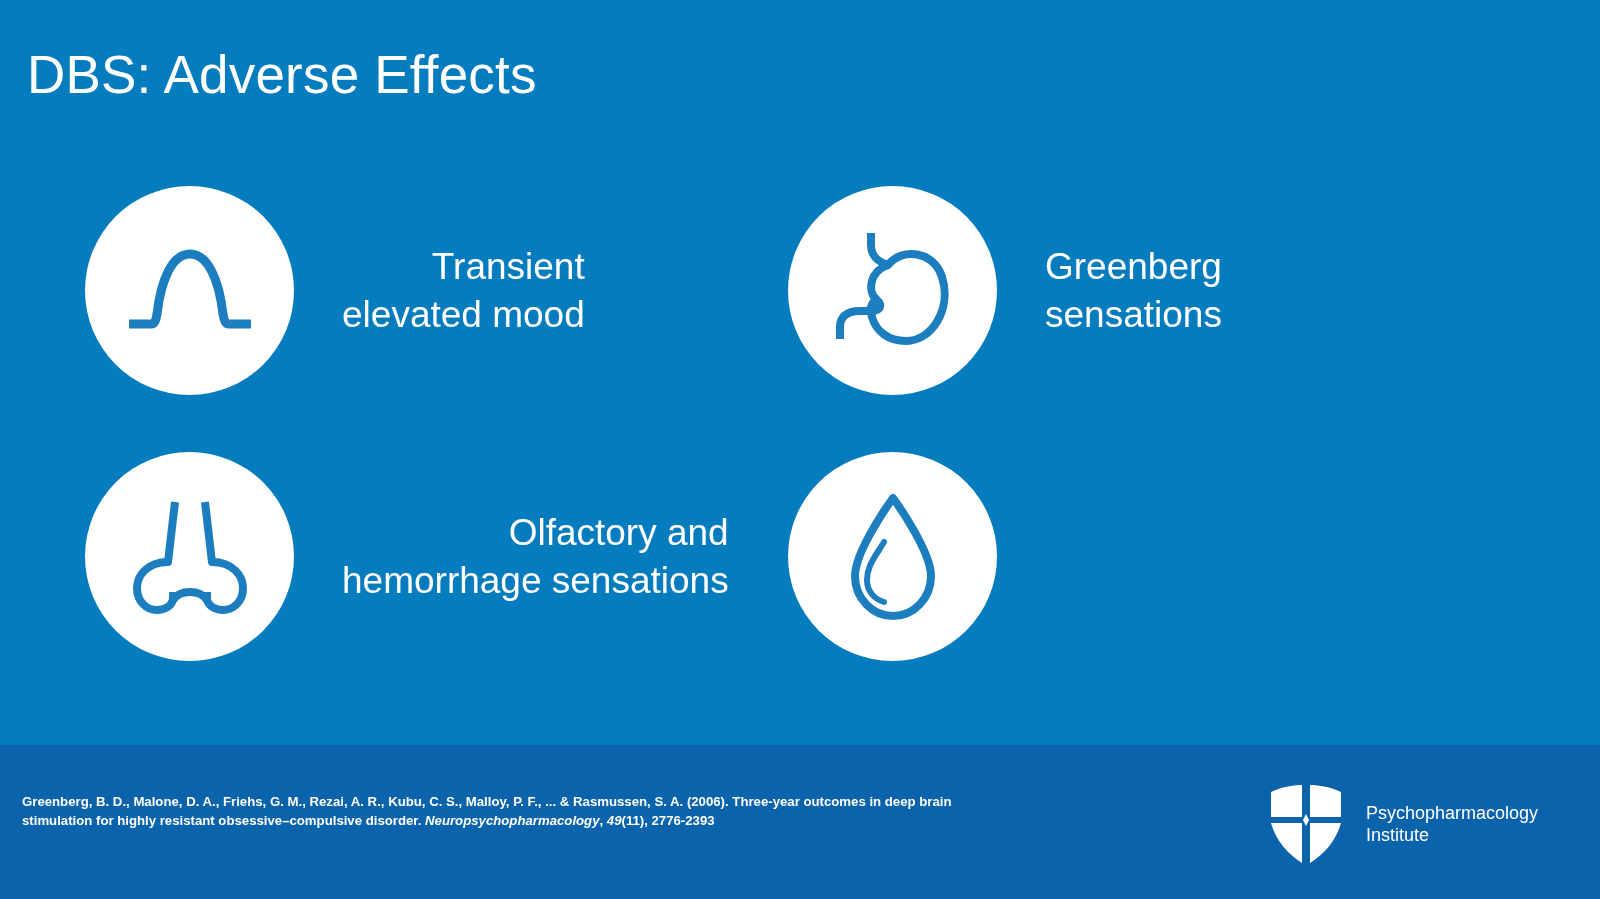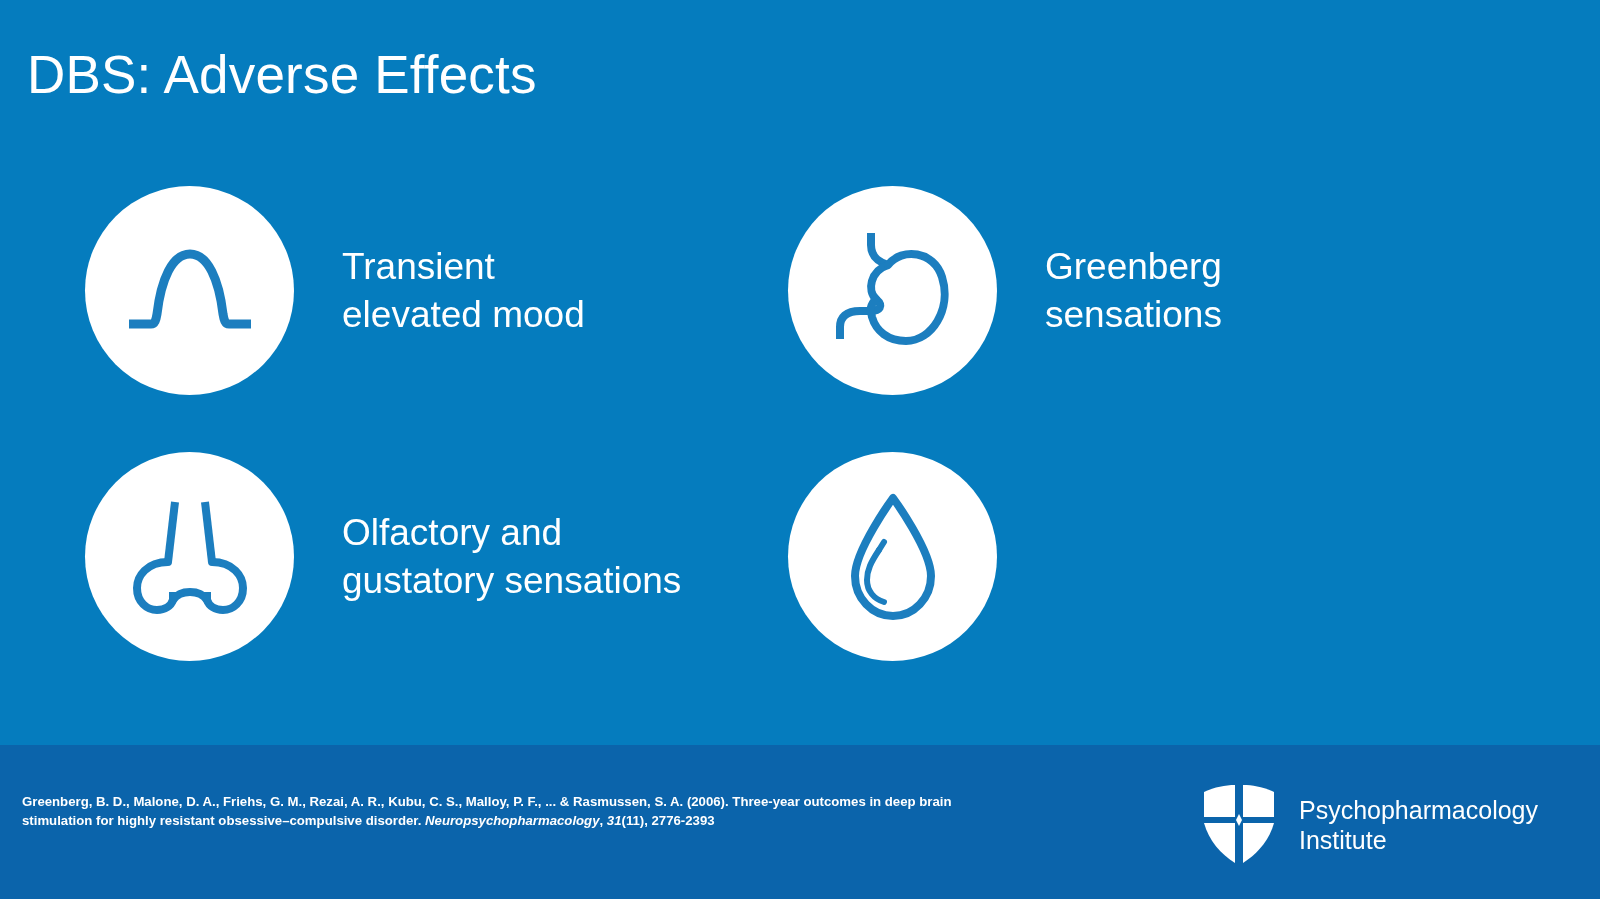--- a/index.html
+++ b/index.html
@@ -30,20 +30,21 @@
     padding-left: 27px;
   }
 
   
   .grid {
     position: absolute;
     top: 186px;
     left: 0;
     width: 1600px;
     height: 500px;
+    text-align: right;
   }
   .item {
     position: absolute;
     display: flex;
     align-items: center;
   }
   .item-r1c1 { left: 85px;  top: 0px;   }
   .item-r1c2 { left: 788px; top: 0px;   }
   .item-r2c1 { left: 85px;  top: 266px; }
   .item-r2c2 { left: 788px; top: 266px; }
@@ -100,21 +101,21 @@
     align-items: center;
   }
   .logo-mark {
     width: 76px;
     height: 84px;
     flex: 0 0 76px;
   }
   .logo-text {
     margin-left: 22px;
     color: #ffffff;
-    font-size: 25px;
+    font-size: 18px;
     font-weight: 400;
     line-height: 1.22;
     white-space: pre-line;
   }
 </style>
 </head>
 <body>
 
 <div class="slide">
 
@@ -150,38 +151,38 @@
           <path d="M44 6 L37 66" fill="none" stroke="#1C7EBF" stroke-width="8" stroke-linecap="butt"></path>
           <path d="M74 6 L81 66" fill="none" stroke="#1C7EBF" stroke-width="8" stroke-linecap="butt"></path>
           <path d="M37 66 C16 66 6 80 6 92 C6 106 16 114 26 114 C34 114 40 110 42 104" fill="none" stroke="#1C7EBF" stroke-width="8" stroke-linecap="round" stroke-linejoin="round"></path>
           <path d="M81 66 C102 66 112 80 112 92 C112 106 102 114 92 114 C84 114 78 110 76 104" fill="none" stroke="#1C7EBF" stroke-width="8" stroke-linecap="round" stroke-linejoin="round"></path>
           <path d="M42 104 C46 98 52 96 59 96 C66 96 72 98 76 104" fill="none" stroke="#1C7EBF" stroke-width="8" stroke-linecap="round" stroke-linejoin="round"></path>
           <path d="M42 104 V96" fill="none" stroke="#1C7EBF" stroke-width="8" stroke-linecap="butt"></path>
           <path d="M76 104 V96" fill="none" stroke="#1C7EBF" stroke-width="8" stroke-linecap="butt"></path>
         </svg>
       </div>
       <div class="item-label">Olfactory and
-gustatory sensations</div>
+hemorrhage sensations</div>
     </div>
 
     <div class="item item-r2c2">
       <div class="icon-circle">
         <svg width="100" height="130" viewBox="0 0 100 130" aria-hidden="true">
           <path d="M50 6 C50 6 12 58 12 84 C12 106 29 124 50 124 C71 124 88 106 88 84 C88 58 50 6 50 6 Z" fill="none" stroke="#1C7EBF" stroke-width="8" stroke-linejoin="round"></path>
           <path d="M36 58 C28 70 24 78 24 88 C24 99 31 107 41 110" fill="none" stroke="#1C7EBF" stroke-width="6" stroke-linecap="round"></path>
           <path d="M41 50 L36 58" fill="none" stroke="#1C7EBF" stroke-width="6" stroke-linecap="round"></path>
         </svg>
       </div>
     </div>
 
   </div>
 
   <div class="footer">
 
-    <div class="citation"><span>Greenberg, B. D., Malone, D. A., Friehs, G. M., Rezai, A. R., Kubu, C. S., Malloy, P. F., ... &amp; Rasmussen, S. A. (2006). Three-year outcomes in deep brain stimulation for highly resistant obsessive–compulsive disorder. </span><em>Neuropsychopharmacology</em><span>, </span><em>31</em><span>(11), 2776-2393</span></div>
+    <div class="citation"><span>Greenberg, B. D., Malone, D. A., Friehs, G. M., Rezai, A. R., Kubu, C. S., Malloy, P. F., ... &amp; Rasmussen, S. A. (2006). Three-year outcomes in deep brain stimulation for highly resistant obsessive–compulsive disorder. </span><em>Neuropsychopharmacology</em><span>, </span><em>49</em><span>(11), 2776-2393</span></div>
 
     <div class="logo">
       <svg class="logo-mark" viewBox="0 0 76 84" aria-hidden="true">
         <path d="M3 9 C14 4 24 2 34 2 L34 34 L3 34 Z" fill="#ffffff"></path>
         <path d="M42 2 C52 2 62 4 73 9 L73 34 L42 34 Z" fill="#ffffff"></path>
         <path d="M3 40 L34 40 L34 80 C20 71 8 58 3 40 Z" fill="#ffffff"></path>
         <path d="M42 40 L73 40 C68 58 56 71 42 80 L42 40 Z" fill="#ffffff"></path>
         <path d="M38 31 L41 37 L38 43 L35 37 Z" fill="#ffffff"></path>
       </svg>
       <div class="logo-text">Psychopharmacology

